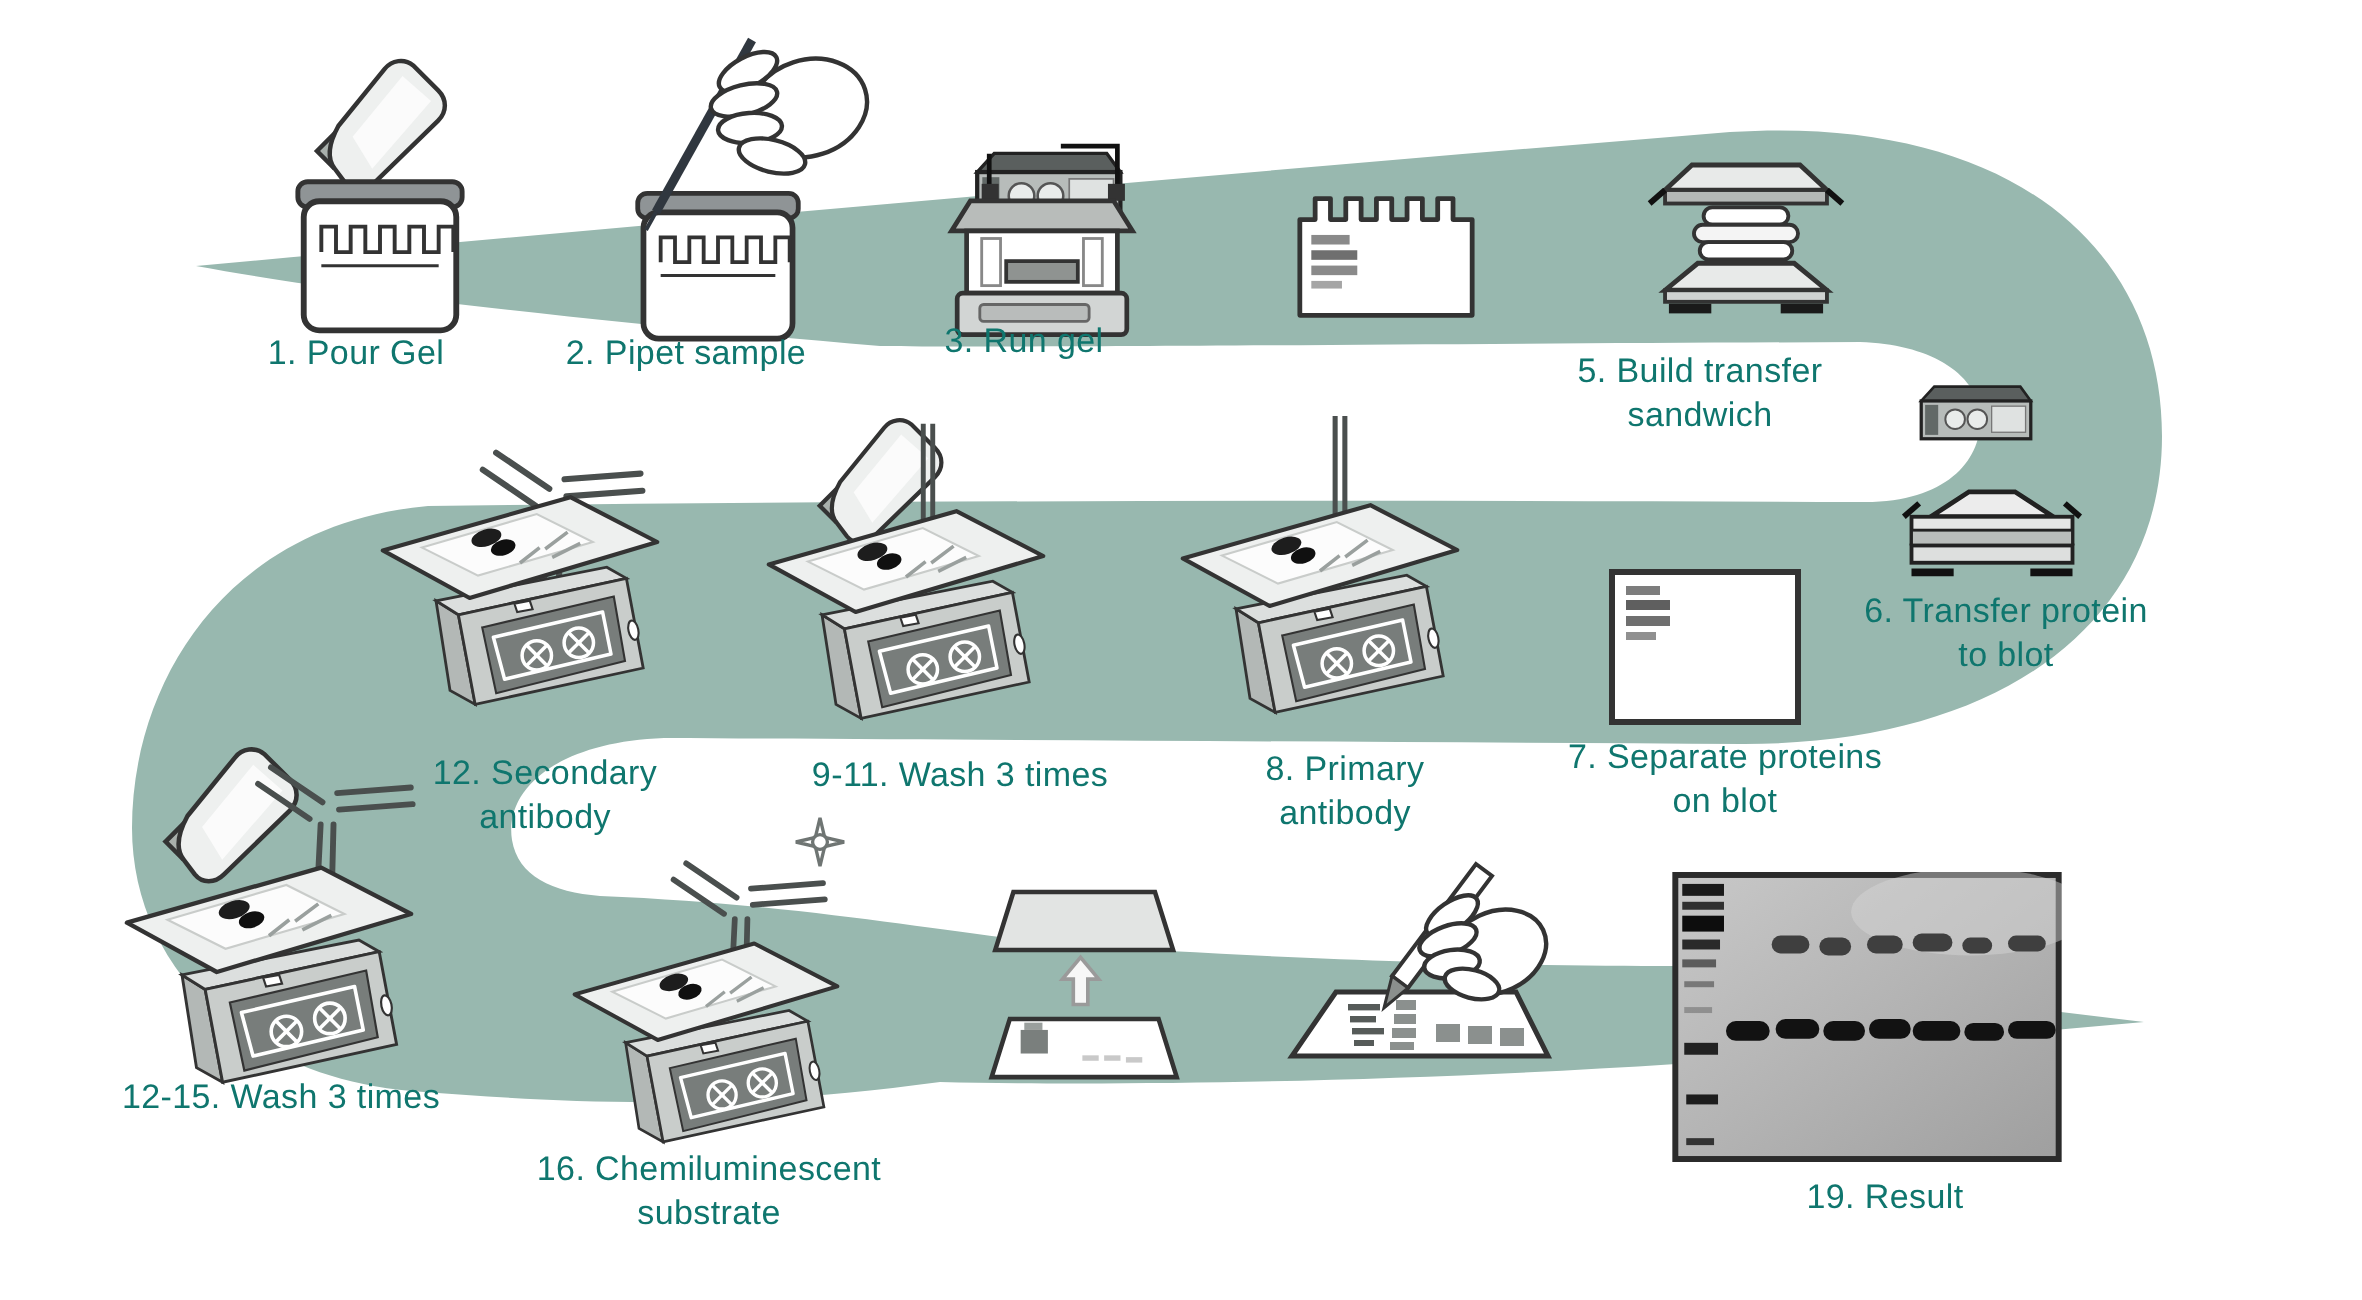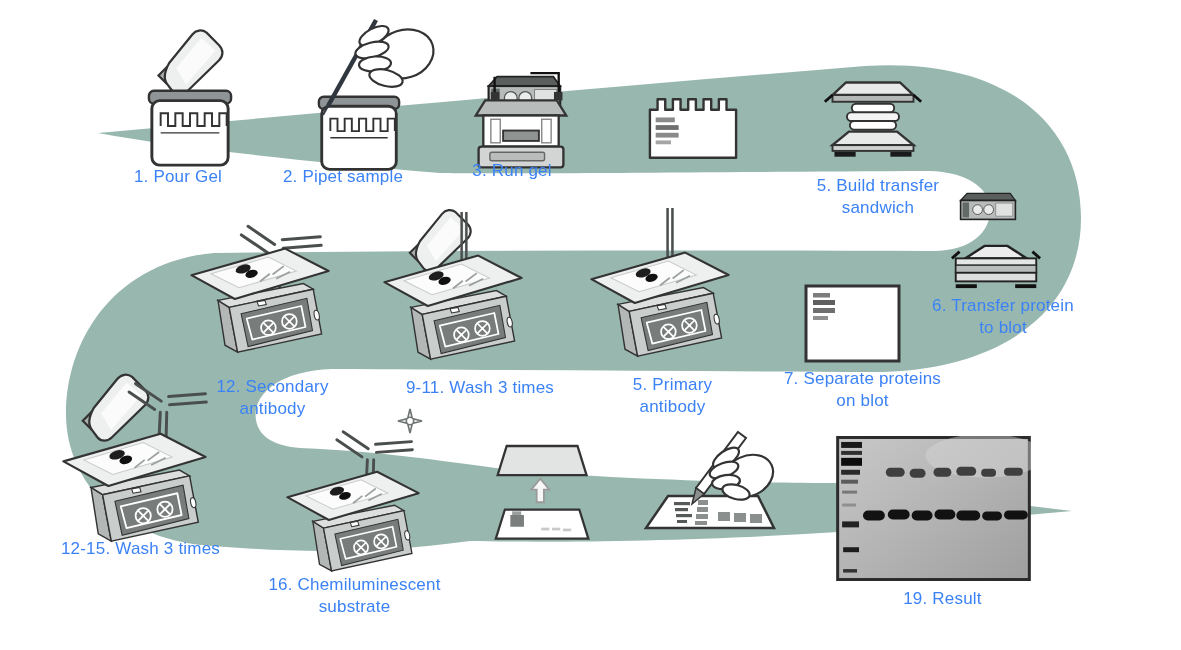--- a/index.html
+++ b/index.html
@@ -1,19 +1,19 @@
 <!DOCTYPE html>
 <html><head>
 <meta charset="utf-8">
 <style>
   html,body{margin:0;padding:0;background:#fff;}
   .stage{position:relative;width:1181px;height:650px;background:#fff;overflow:hidden;
          font-family:"Liberation Sans", sans-serif;}
   .abs{position:absolute;}
-  .lbl{position:absolute;text-align:center;font-size:17px;line-height:1.28;color:#3b82f6;
+  .lbl{position:absolute;text-align:center;font-size:17px;line-height:1.28;color:#0f766e;
        white-space:pre-line;letter-spacing:.2px;}
   svg{display:block;}
   .defs{position:absolute;width:0;height:0;overflow:hidden;}
 </style>
 </head>
 <body>
 
 <div class="stage">
 
   <svg class="defs" aria-hidden="true">
@@ -189,21 +189,21 @@
   </svg>
   <div class="lbl" style="left:447px;top:160px;width:130px">3. Run gel</div>
 
   <svg class="abs" style="left:648px;top:96px" width="90" height="64" viewBox="0 0 94 66">
       <use href="#sym-gel"></use>
     </svg>
 
   <svg class="abs" style="left:820px;top:80px" width="106" height="84" viewBox="0 0 110 86">
       <use href="#sym-sandwich"></use>
     </svg>
-  <div class="lbl" style="left:788px;top:175px;width:180px">5. Build transfer
+  <div class="lbl" style="left:760px;top:175px;width:180px">5. Build transfer
 sandwich</div>
 
   <svg class="abs" style="left:958px;top:192px" width="60" height="30" viewBox="0 0 92 46">
       <use href="#sym-psu"></use>
     </svg>
   <svg class="abs" style="left:950px;top:242px" width="92" height="50" viewBox="0 0 96 52">
       <use href="#sym-transfercell"></use>
     </svg>
   <div class="lbl" style="left:908px;top:295px;width:190px">6. Transfer protein
 to blot</div>
@@ -213,21 +213,21 @@
     </svg>
   <div class="lbl" style="left:755px;top:368px;width:215px">7. Separate proteins
 on blot</div>
 
   <svg class="abs" style="left:664px;top:206px" width="12" height="72" viewBox="0 0 12 74">
       <use href="#sym-stem"></use>
     </svg>
   <svg class="abs" style="left:590px;top:247px" width="140" height="112" viewBox="0 0 200 160">
       <use href="#sym-shaker"></use>
     </svg>
-  <div class="lbl" style="left:600px;top:374px;width:145px">5. Primary
+  <div class="lbl" style="left:600px;top:374px;width:145px">8. Primary
 antibody</div>
 
   <svg class="abs" style="left:398px;top:202px" width="78" height="78" viewBox="0 0 92 92">
       <use href="#sym-bottle"></use>
     </svg>
   <svg class="abs" style="left:458px;top:210px" width="12" height="70" viewBox="0 0 12 74">
       <use href="#sym-stem"></use>
     </svg>
   <svg class="abs" style="left:383px;top:250px" width="140" height="112" viewBox="0 0 200 160">
       <use href="#sym-shaker"></use>

